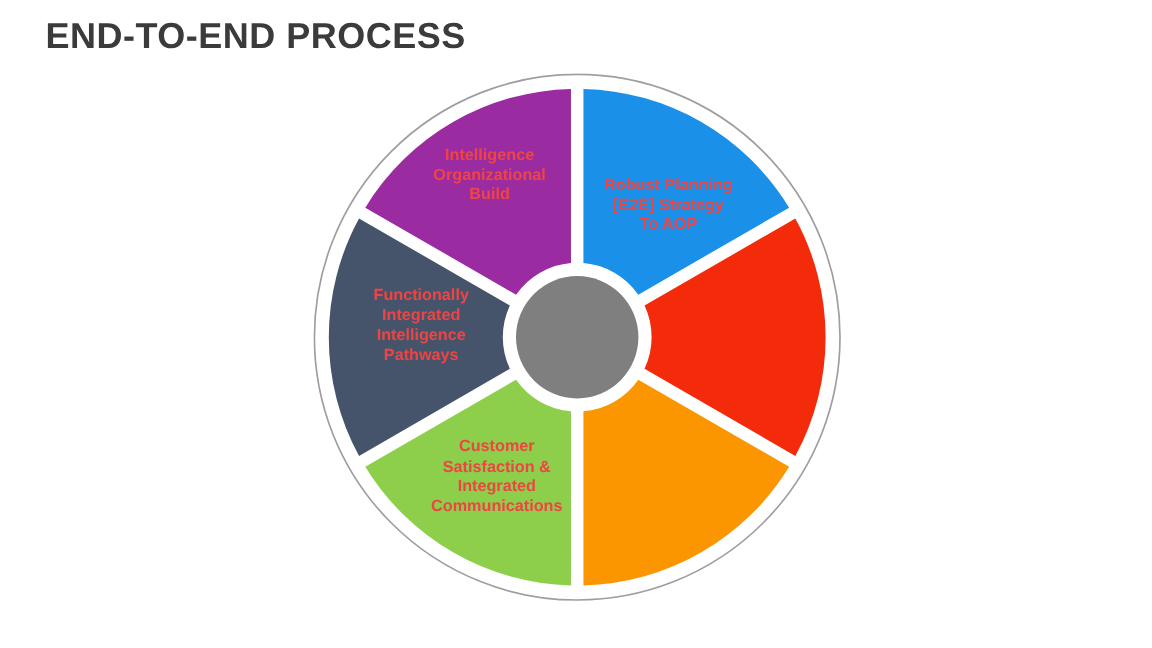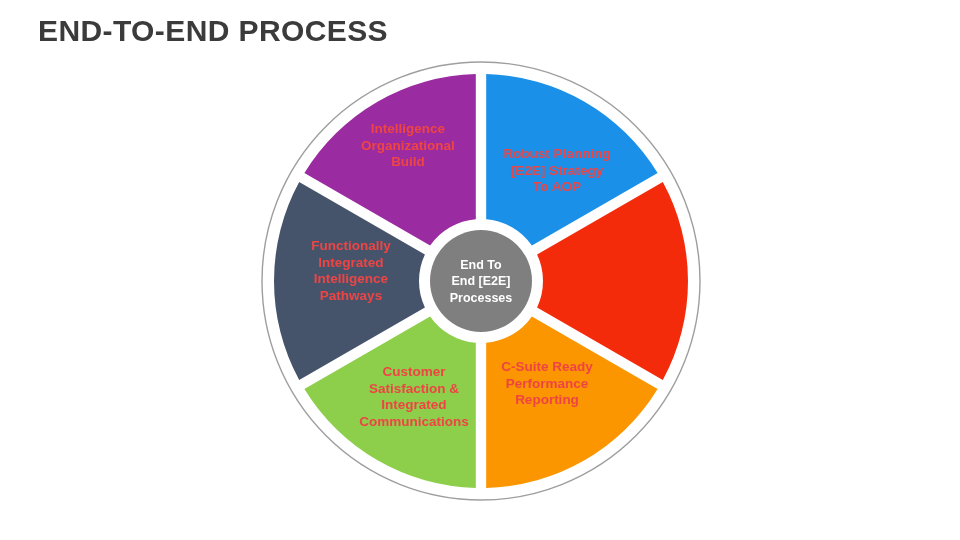--- a/index.html
+++ b/index.html
@@ -111,36 +111,30 @@
         </g>
 
       <circle id="hub-circle" cx="220" cy="220" r="51" fill="#7f7f7f"></circle>
     </svg>
 
     <div class="seg-label lbl-planning">Robust Planning
 [E2E] Strategy
 To AOP</div>
 
 
-    <div class="seg-label lbl-csuite">C-Suite Ready
-Performance
-Reporting</div>
 
     <div class="seg-label lbl-customer">Customer
 Satisfaction &amp;
 Integrated
 Communications</div>
 
     <div class="seg-label lbl-functionally">Functionally
 Integrated
 Intelligence
 Pathways</div>
 
     <div class="seg-label lbl-intelligence">Intelligence
 Organizational
 Build</div>
 
-    <div id="hub-label">End To
-End [E2E]
-Processes</div>
 
   </div>
 </div>
 
 </body></html>

